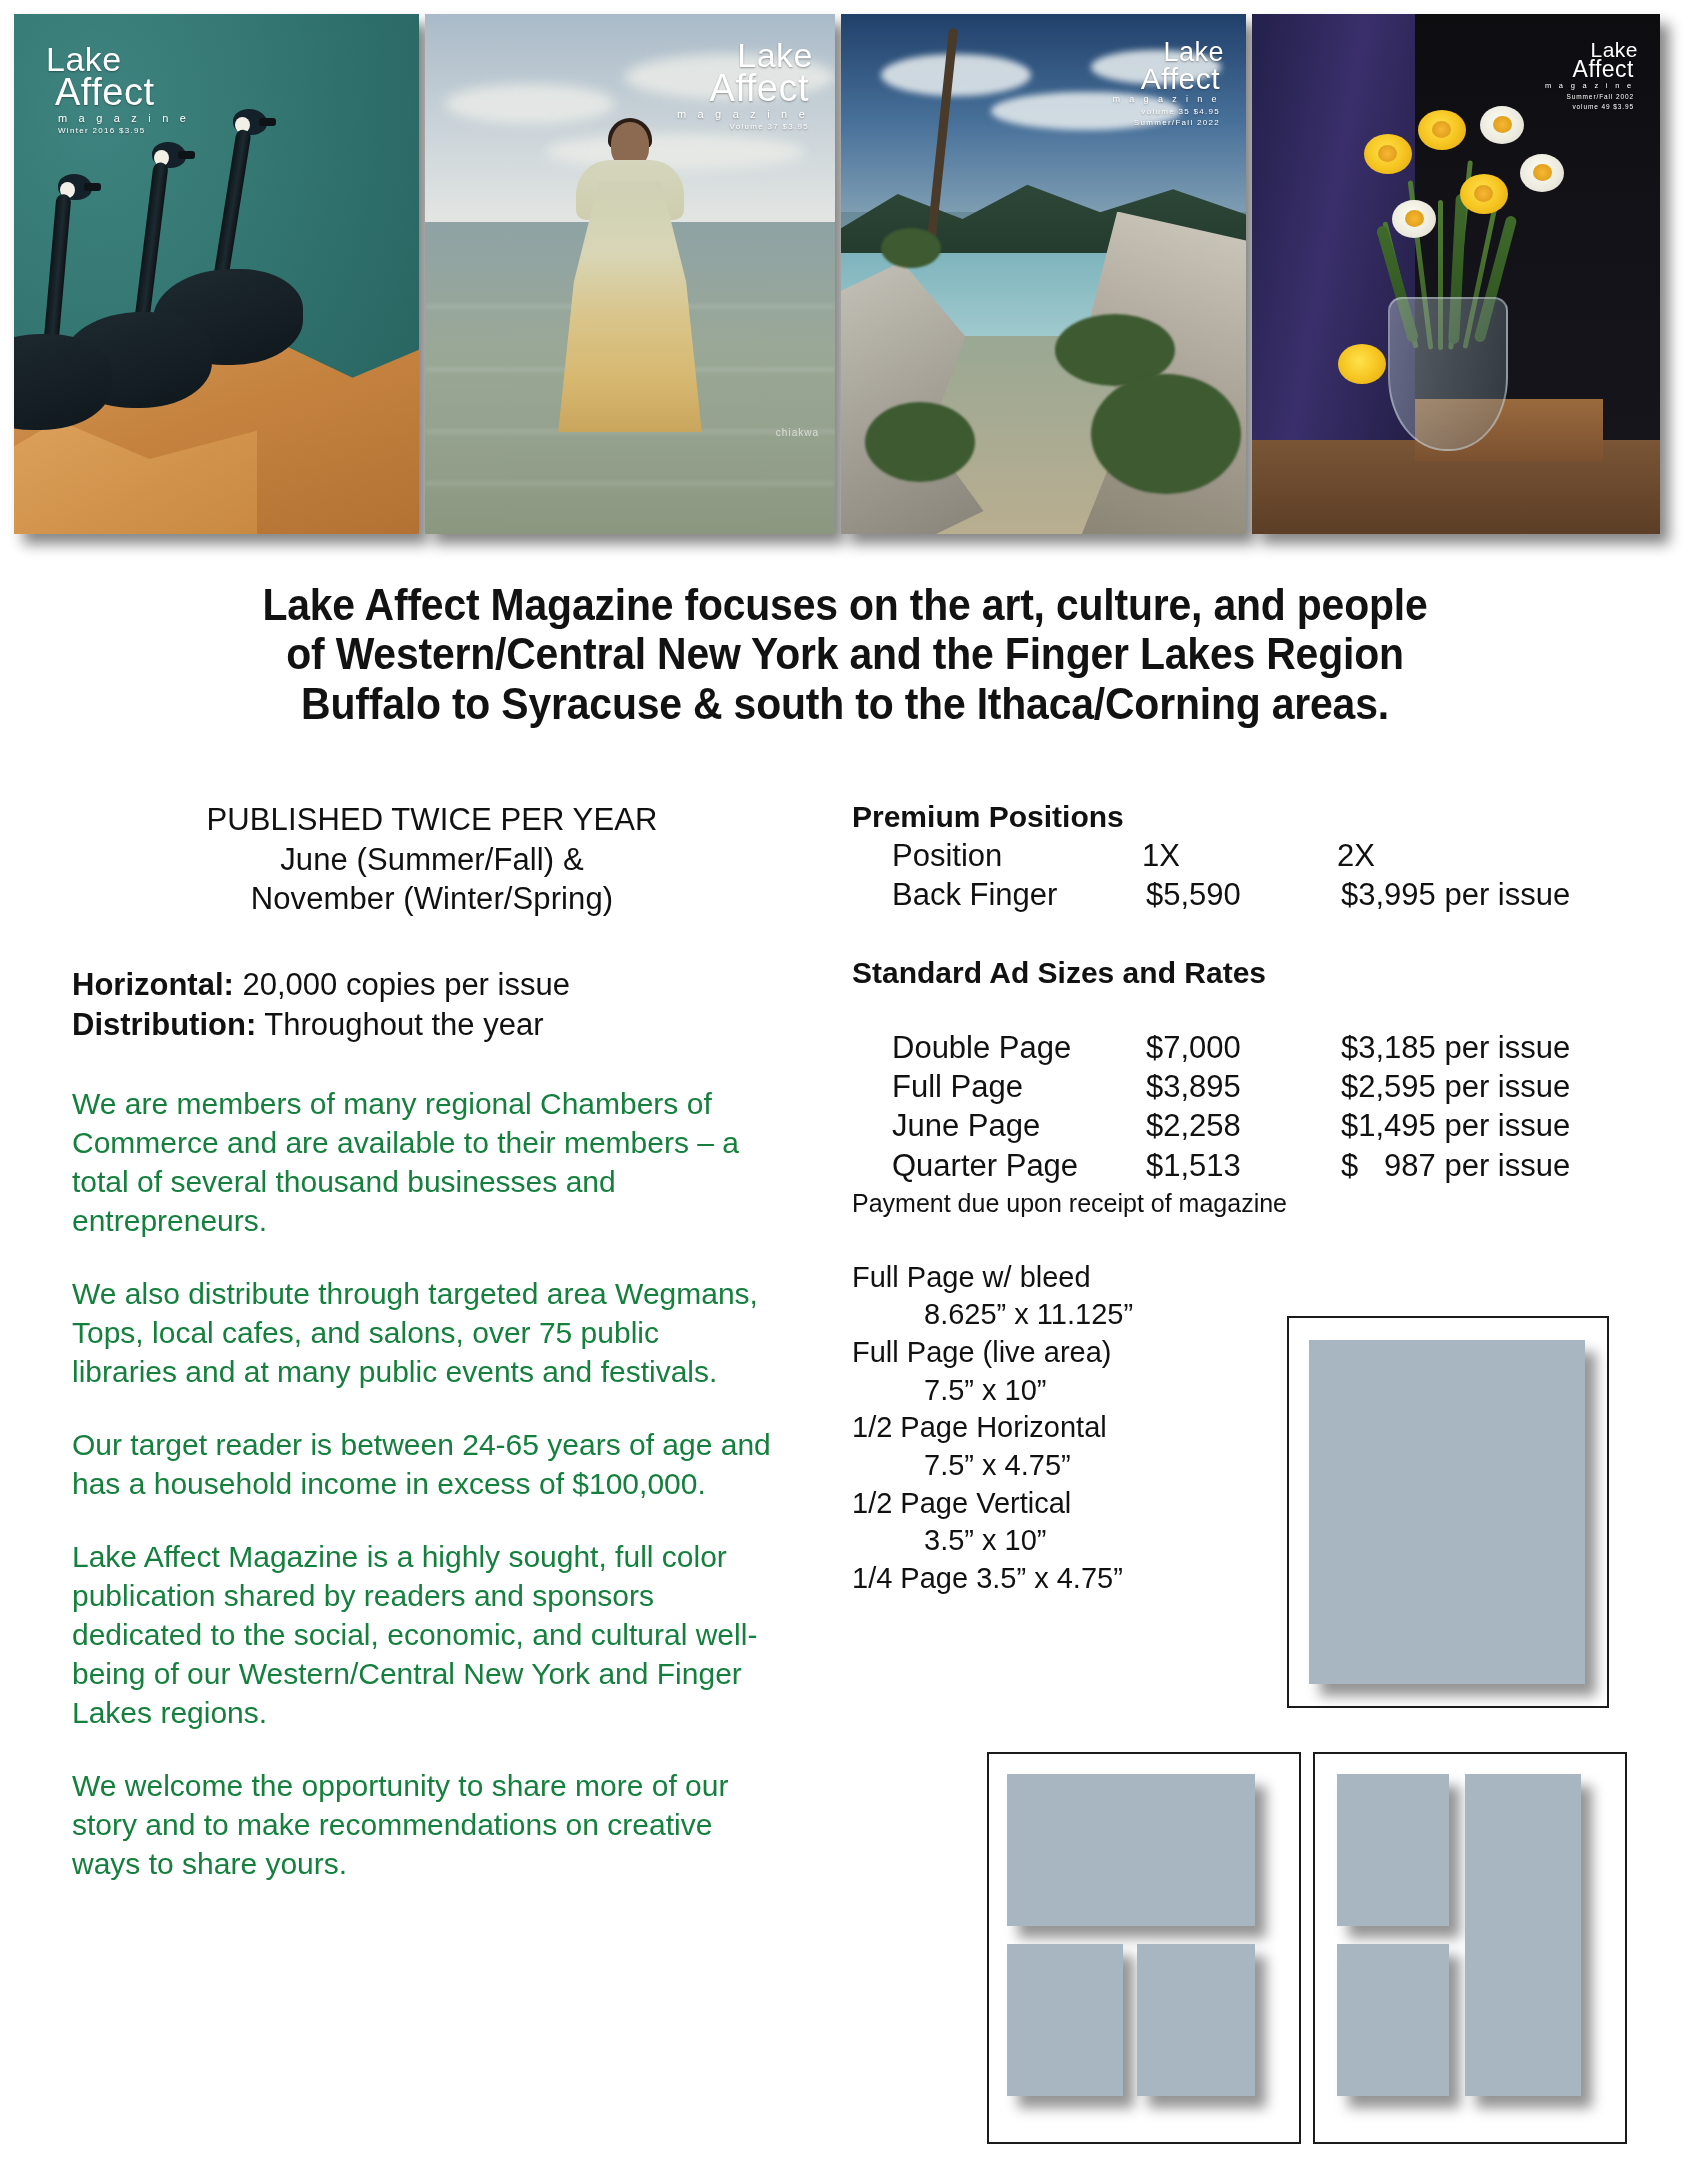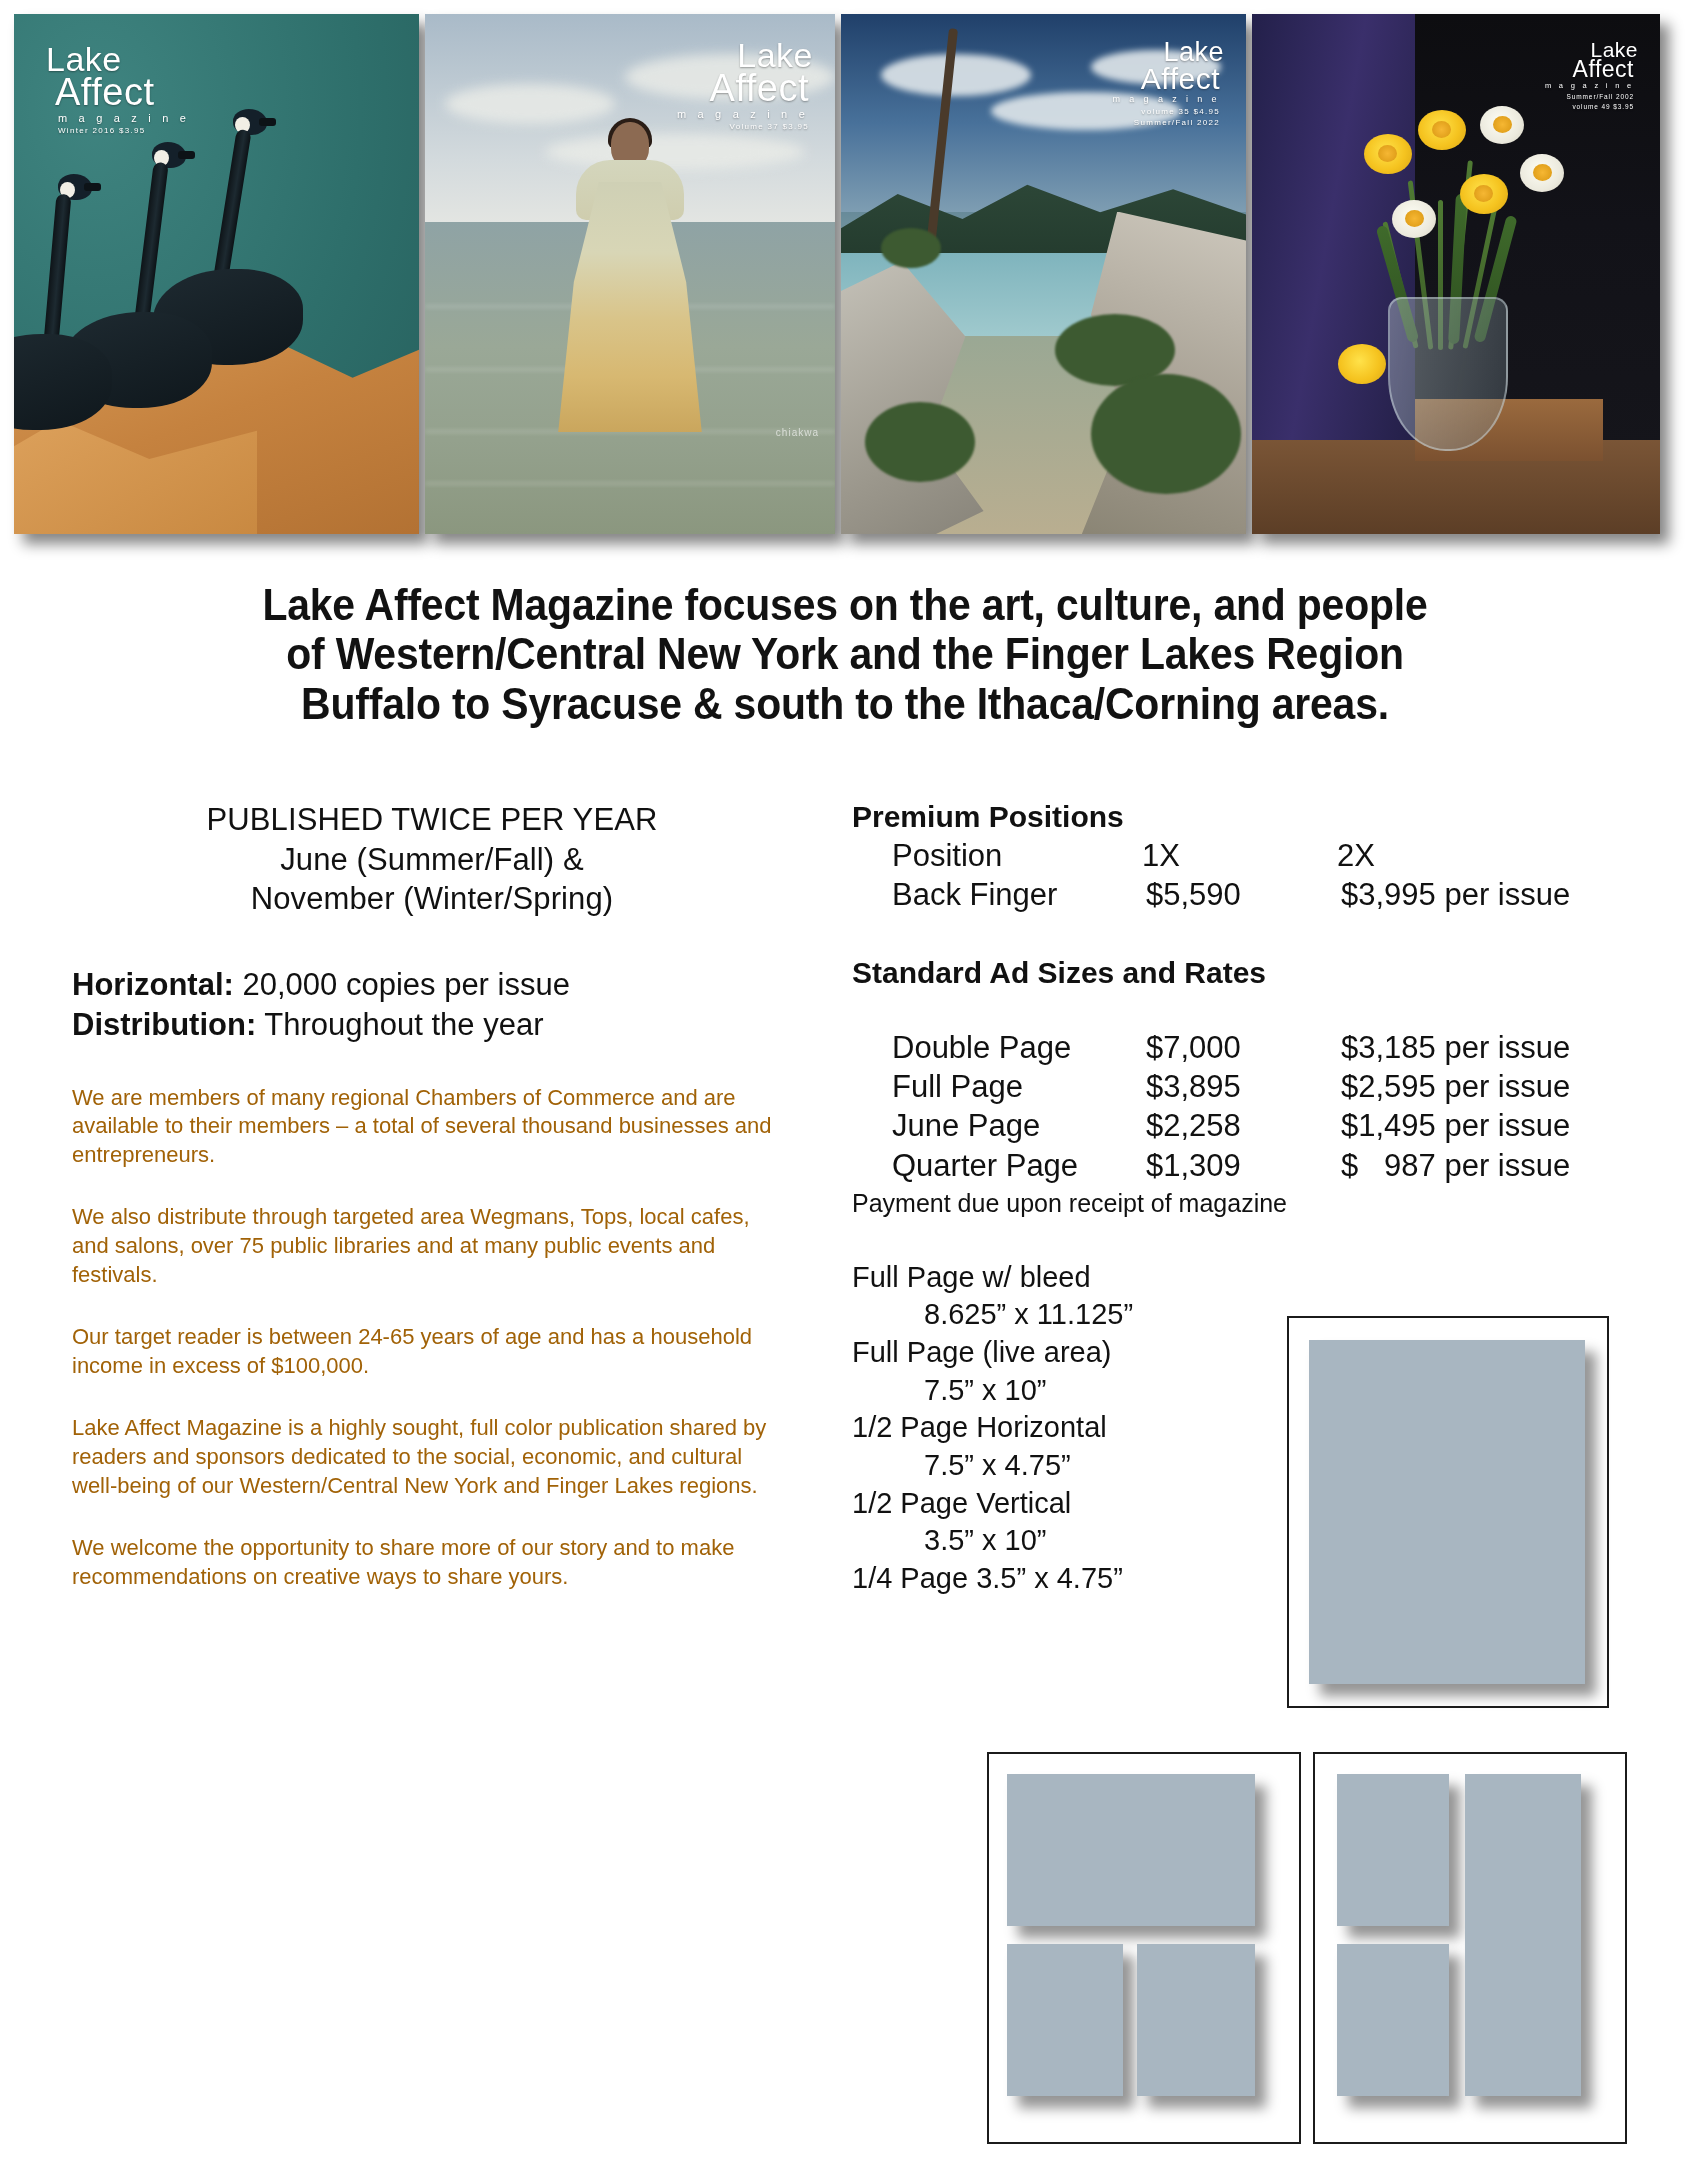--- a/index.html
+++ b/index.html
@@ -180,21 +180,21 @@
   .pubblock div{white-space:nowrap;}
 
   .factline{
     font-size:31px;line-height:1.3;margin:0;color:#111;
     font-family:"Liberation Sans Narrow","Liberation Sans",sans-serif;
   }
   .factline b{font-weight:700;}
   .facts{margin-top:46px;}
 
   .para{
-    font-size:22px;line-height:1.3;color:#a16207;margin:0 0 34px 0;
+    font-size:30px;line-height:1.3;color:#15803d;margin:0 0 34px 0;
     font-family:"Liberation Sans Narrow","Liberation Sans",sans-serif;
     max-width:700px;
   }
   .paras{margin-top:38px;}
 
   
   .rhead{
     font-size:30px;font-weight:700;line-height:1.25;margin:0;
     font-family:"Liberation Sans Narrow","Liberation Sans",sans-serif;
   }
@@ -435,21 +435,21 @@
         <span class="cB rpad">$3,895</span>
         <span class="cC">$2,595 per issue</span>
       </div>
       <div class="rrow">
         <span class="cA">June Page</span>
         <span class="cB rpad">$2,258</span>
         <span class="cC">$1,495 per issue</span>
       </div>
       <div class="rrow">
         <span class="cA">Quarter Page</span>
-        <span class="cB rpad">$1,309</span>
+        <span class="cB rpad">$1,513</span>
         <span class="cC" style="white-space:pre;">$   987 per issue</span>
       </div>
     </div>
 
     <p class="smallnote">Payment due upon receipt of magazine</p>
 
     <div class="spec" style="margin-top:39px;width:560px;">
       <div>Full Page w/ bleed</div>
       <div class="ind">8.625” x 11.125”</div>
       <div>Full Page (live area)</div>

